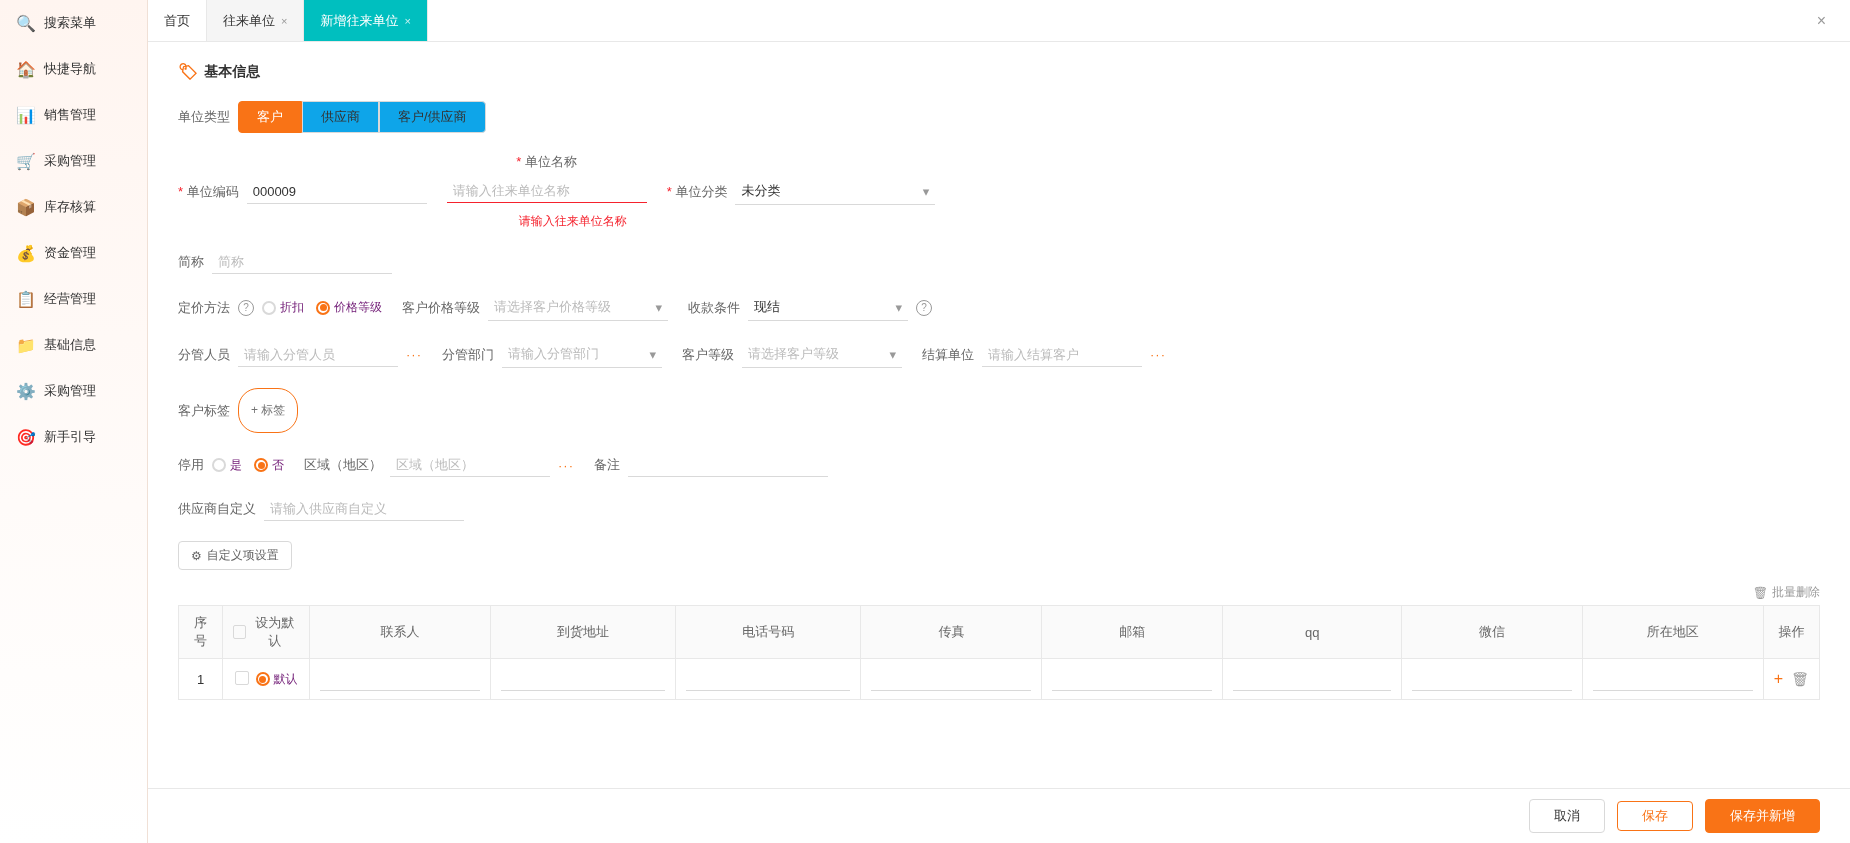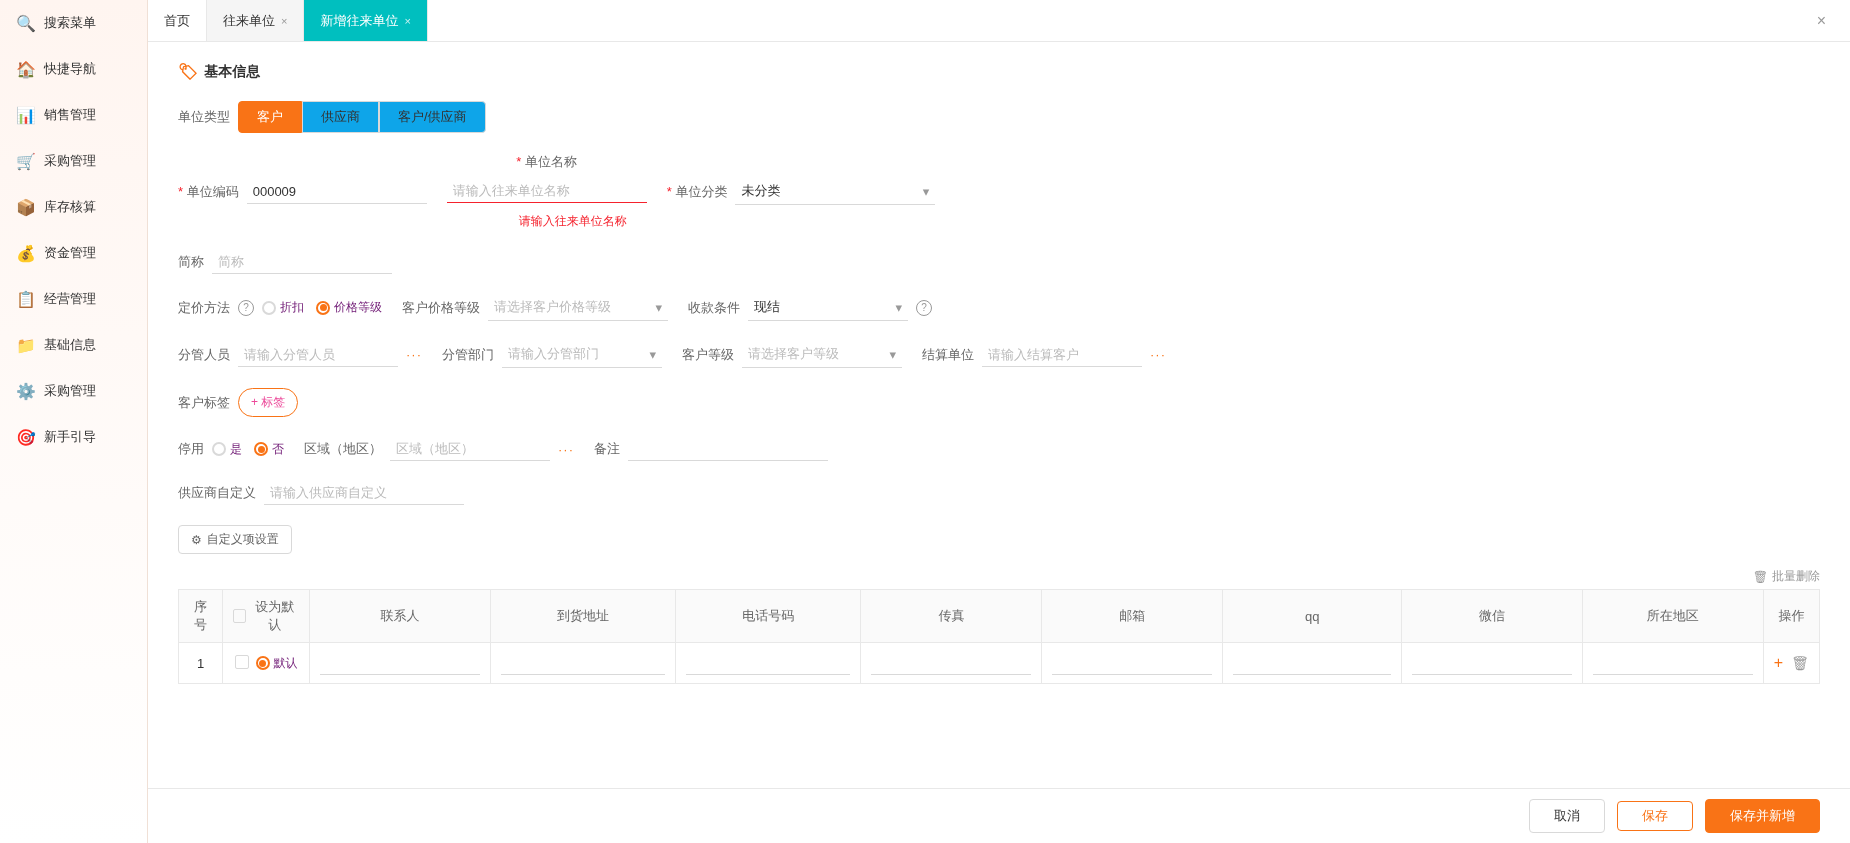--- a/index.html
+++ b/index.html
@@ -116,24 +116,24 @@
     .radio-circle { width: 14px; height: 14px; border-radius: 50%; border: 2px solid #d9d9d9; display: flex; align-items: center; justify-content: center; }
     .radio-circle.checked { border-color: #f97316; }
     .radio-circle.checked::after { content: ''; width: 7px; height: 7px; border-radius: 50%; background: #f97316; }
 
     
     .more-dots { color: #f97316; cursor: pointer; letter-spacing: 1px; }
 
     
     .tag-btn {
       border: 1px solid #f97316;
-      color: #ec4899;
+      color: #737373;
       background: #fff;
       border-radius: 20px;
-      padding: 5px 12px;
+      padding: 13px 12px;
       cursor: pointer;
       font-size: 12px;
       display: flex;
       align-items: center;
       gap: 4px;
     }
 
     
     .help-icon { width: 16px; height: 16px; border-radius: 50%; border: 1px solid #999; display: inline-flex; align-items: center; justify-content: center; font-size: 10px; color: #999; cursor: pointer; }
 

